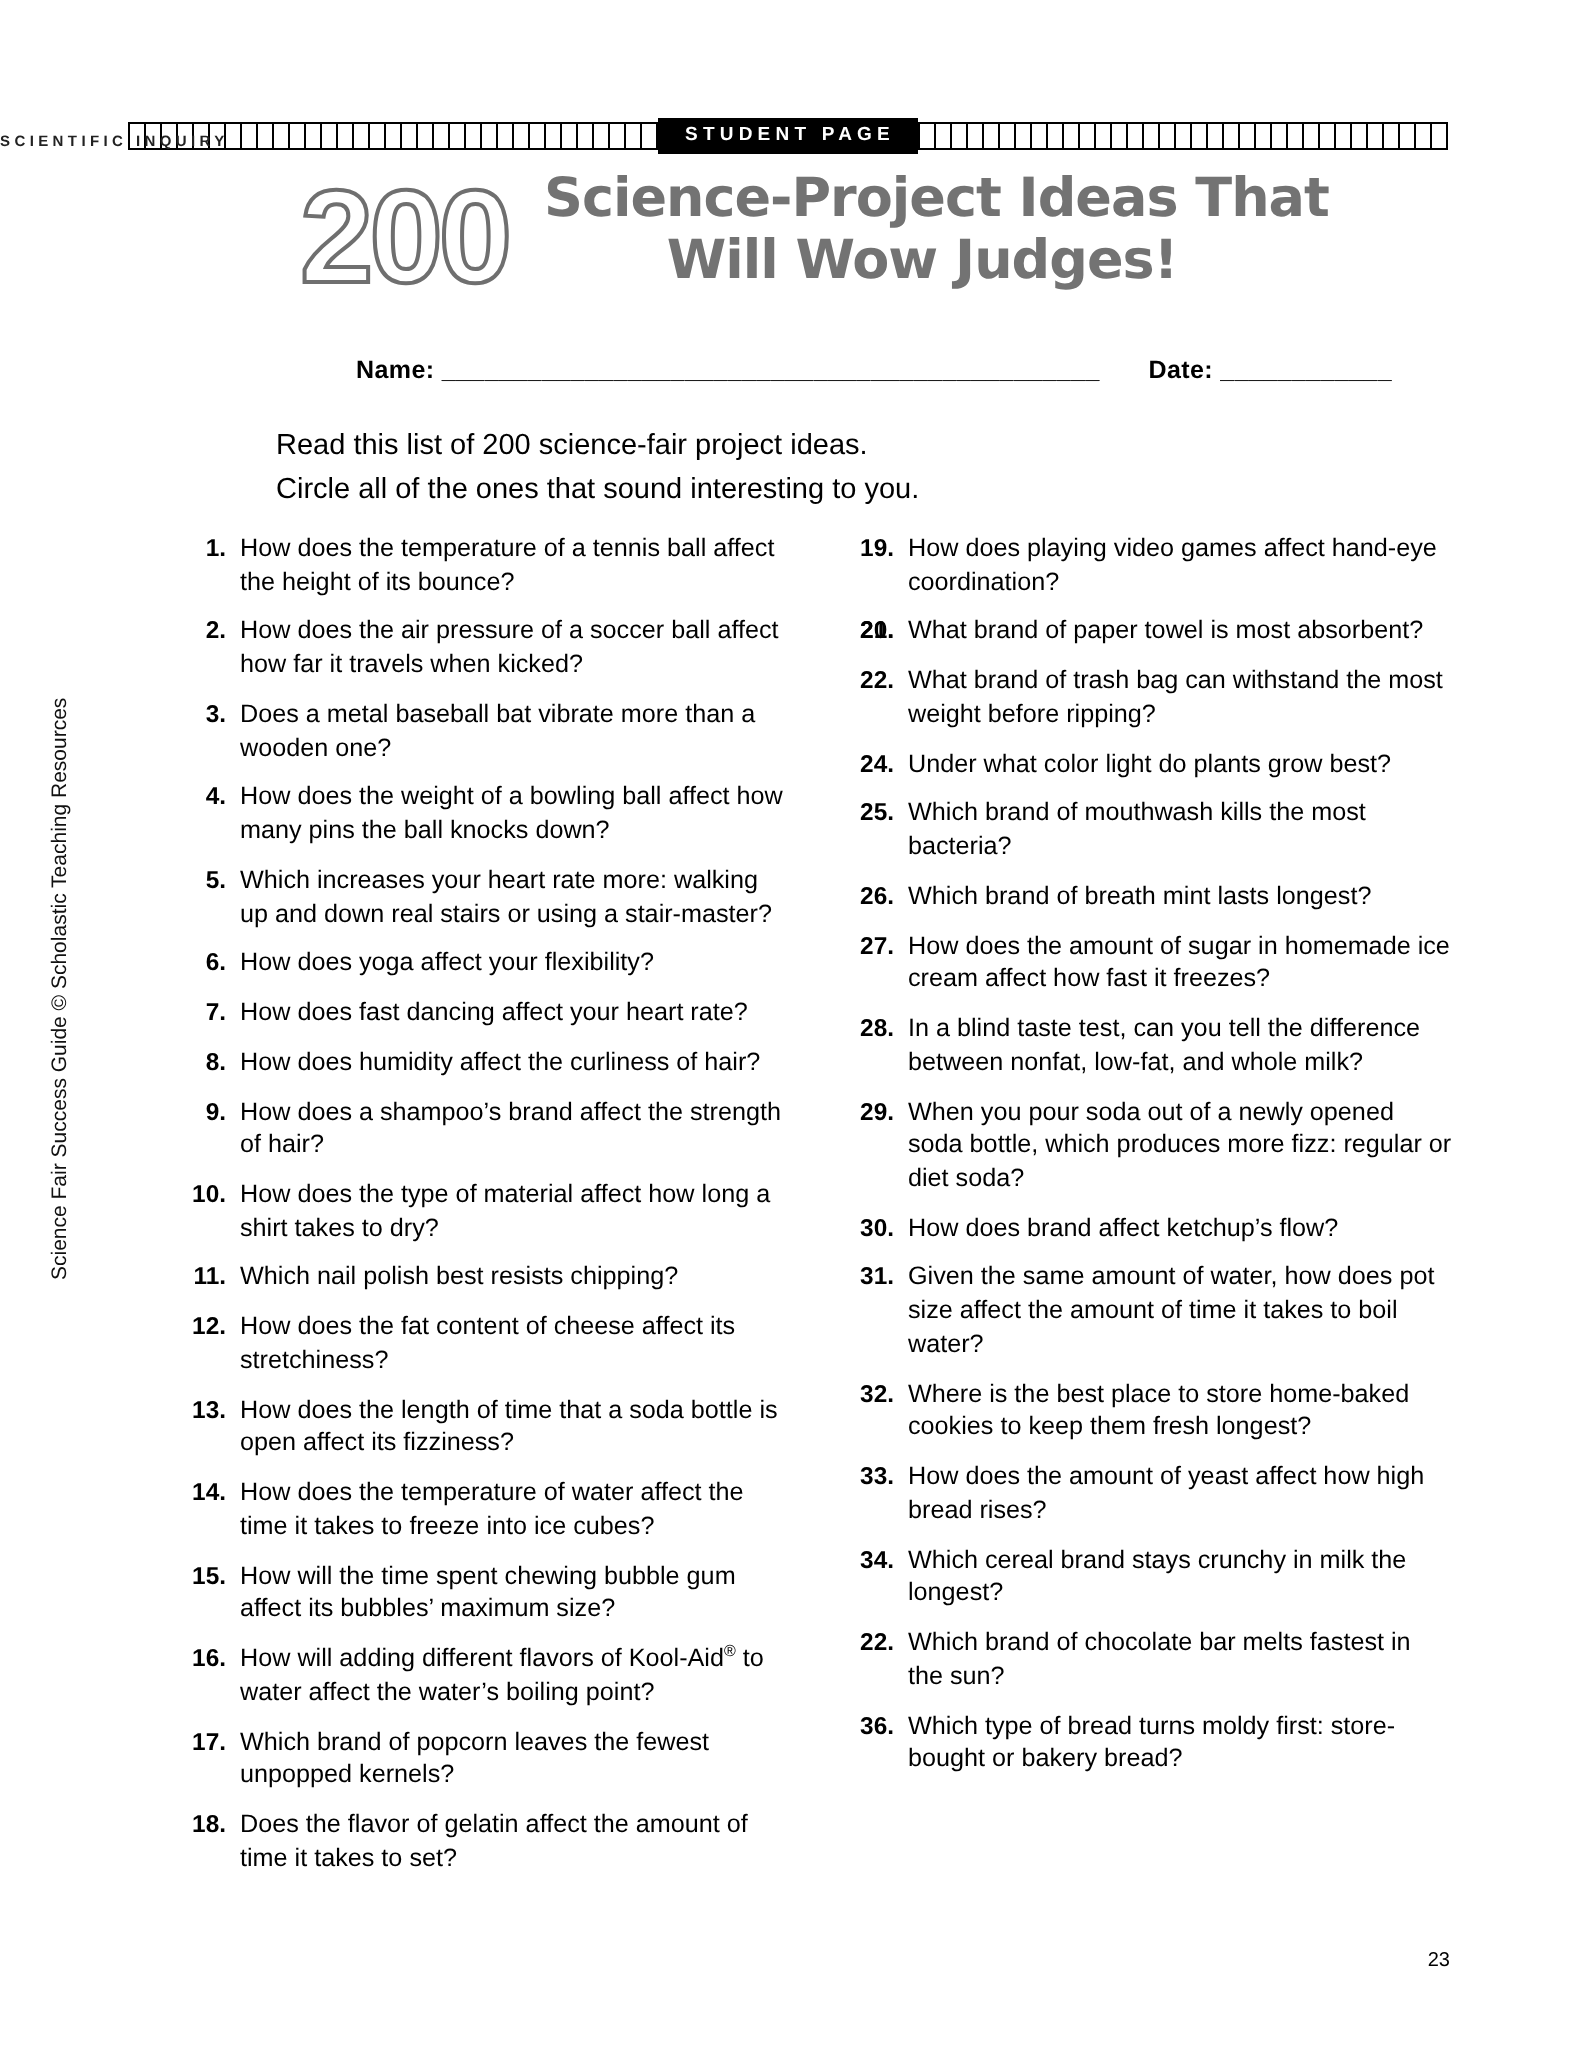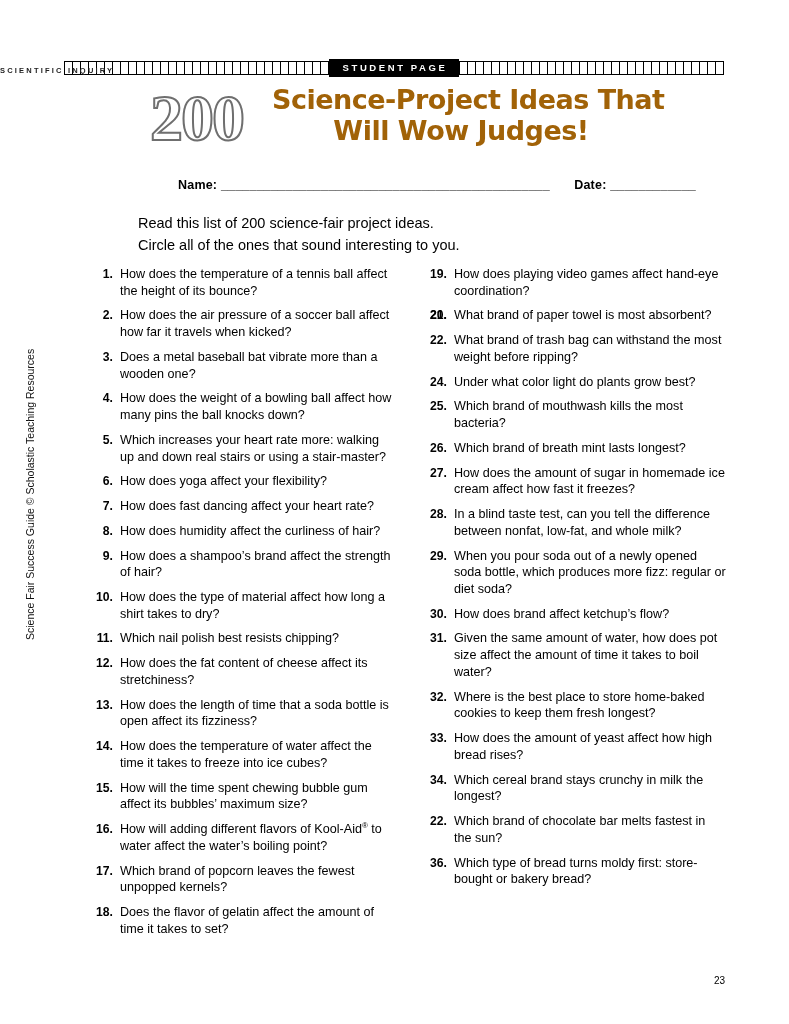--- a/index.html
+++ b/index.html
@@ -71,32 +71,32 @@
   .big-200 {
     position: absolute;
     left: 0;
     top: -4px;
     font-size: 66px;
     font-weight: bold;
     letter-spacing: -2px;
     color: #ffffff;
     -webkit-text-stroke: 2px #6f6f6f;
     text-shadow: 0 0 1px #9a9a9a;
-    font-family: Liberation Serif, serif;
+    font-family: Liberation Sans, sans-serif;
   }
   .headline {
     position: absolute;
     left: 122px;
     top: 0;
     width: 400px;
     font-size: 27px;
     font-weight: bold;
     line-height: 1.15;
     letter-spacing: -0.5px;
-    color: #a16207;
+    color: #737373;
     text-align: left;
     font-family: "DejaVu Sans", sans-serif;
   }
   .headline .line2 { display: block; text-align: center; padding-right: 22px;}
 
   
   .namedate {
     position: absolute;
     top: 178px;
     left: 138px;

